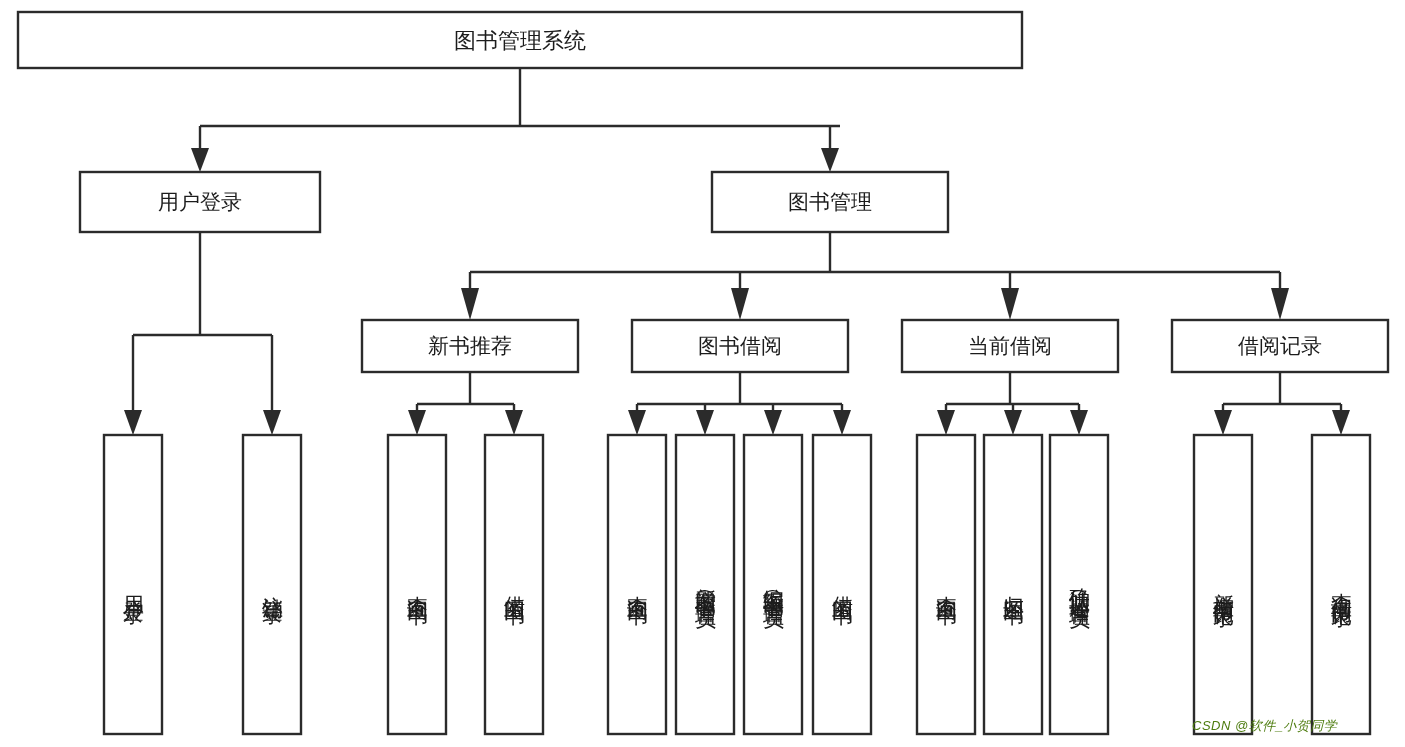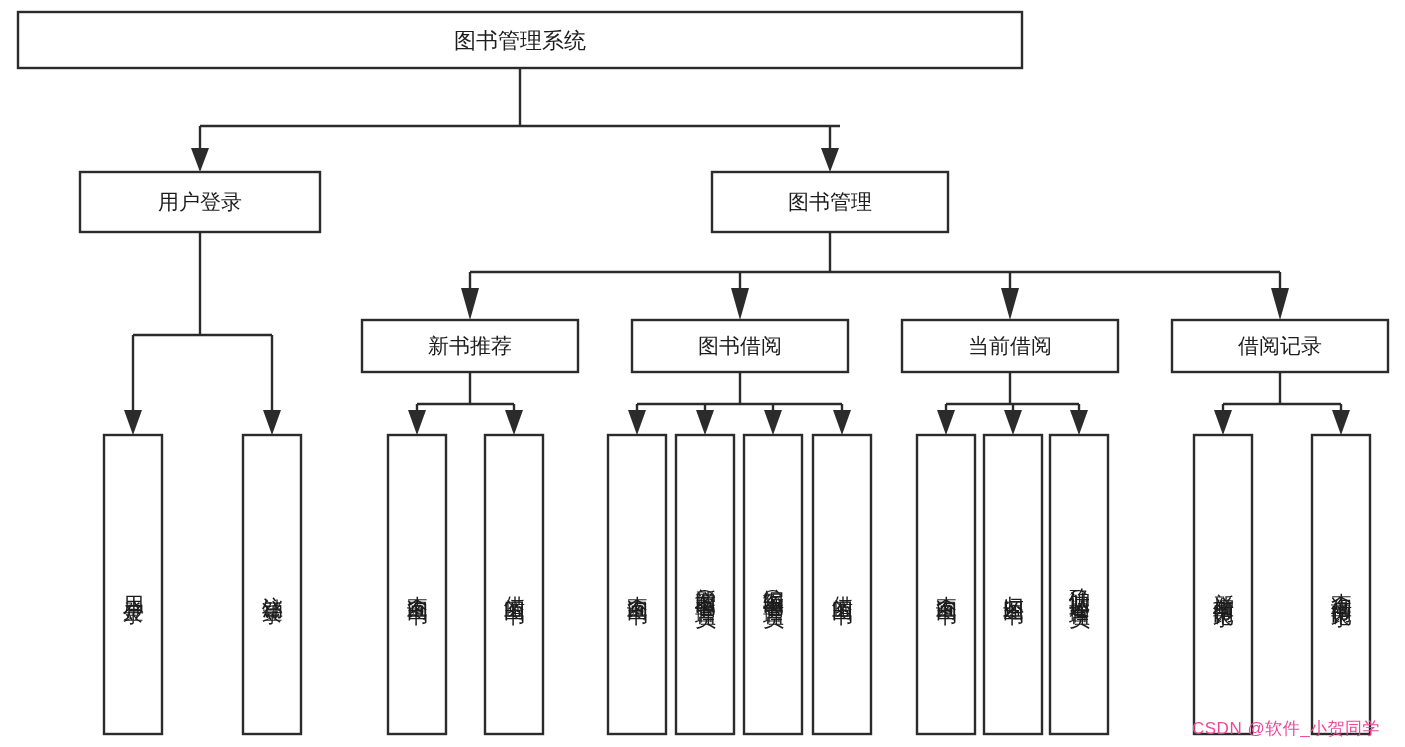--- a/index.html
+++ b/index.html
@@ -67,24 +67,25 @@
     display: flex;
     align-items: center;
     justify-content: center;
     text-align: center;
     white-space: nowrap;
     pointer-events: none;
   }
   .watermark {
     position: absolute;
     font-family: "Liberation Sans", "DejaVu Sans", sans-serif;
-    font-size: 17px;
-    color: #ec4899;
+    font-size: 13px;
+    color: #4d7c0f;
     white-space: nowrap;
     letter-spacing: 0.5px;
+    font-style: italic;
   }
 </style>
 </head>
 <body>
 
 <div id="diagram-root">
 
   <svg class="diagram-canvas" viewBox="0 0 1405 747" xmlns="http://www.w3.org/2000/svg">
 
     <path class="connector" d="M 520 68 L 520 126"></path>

